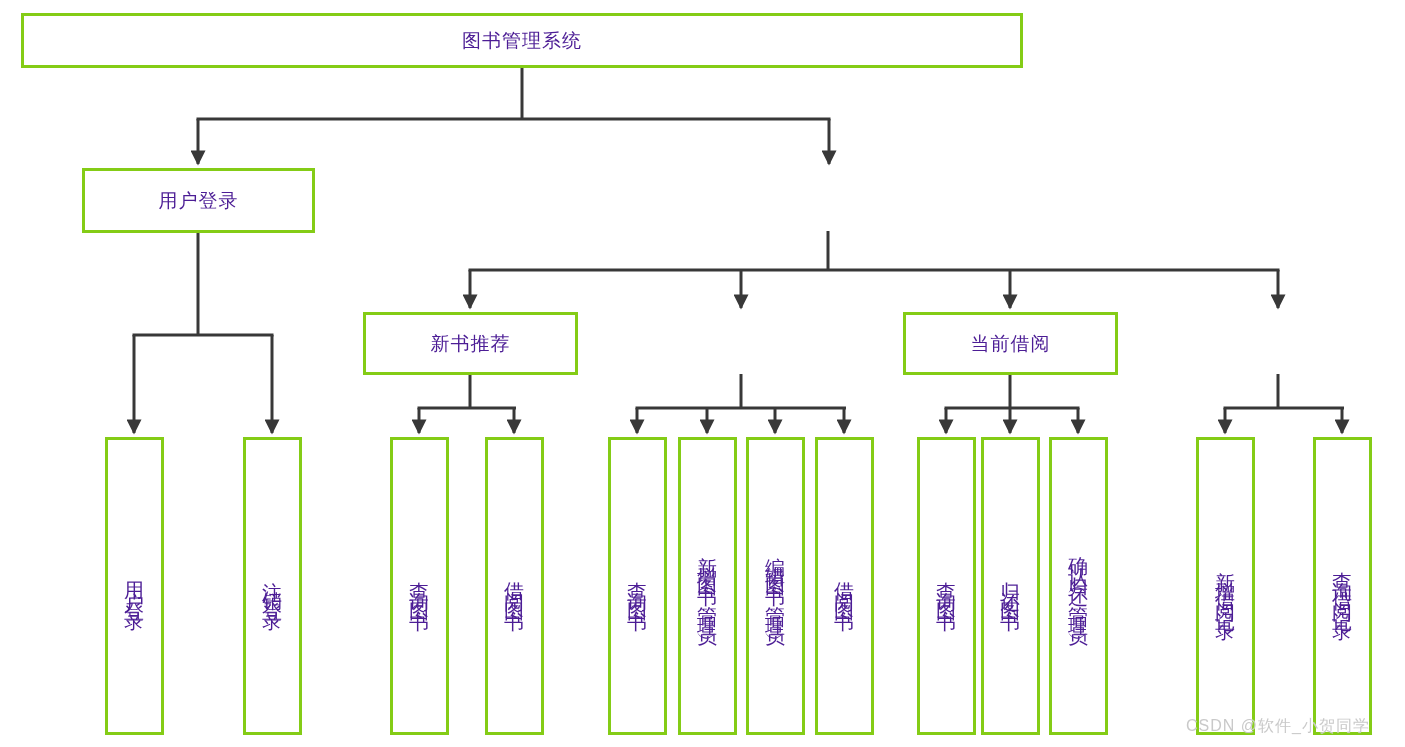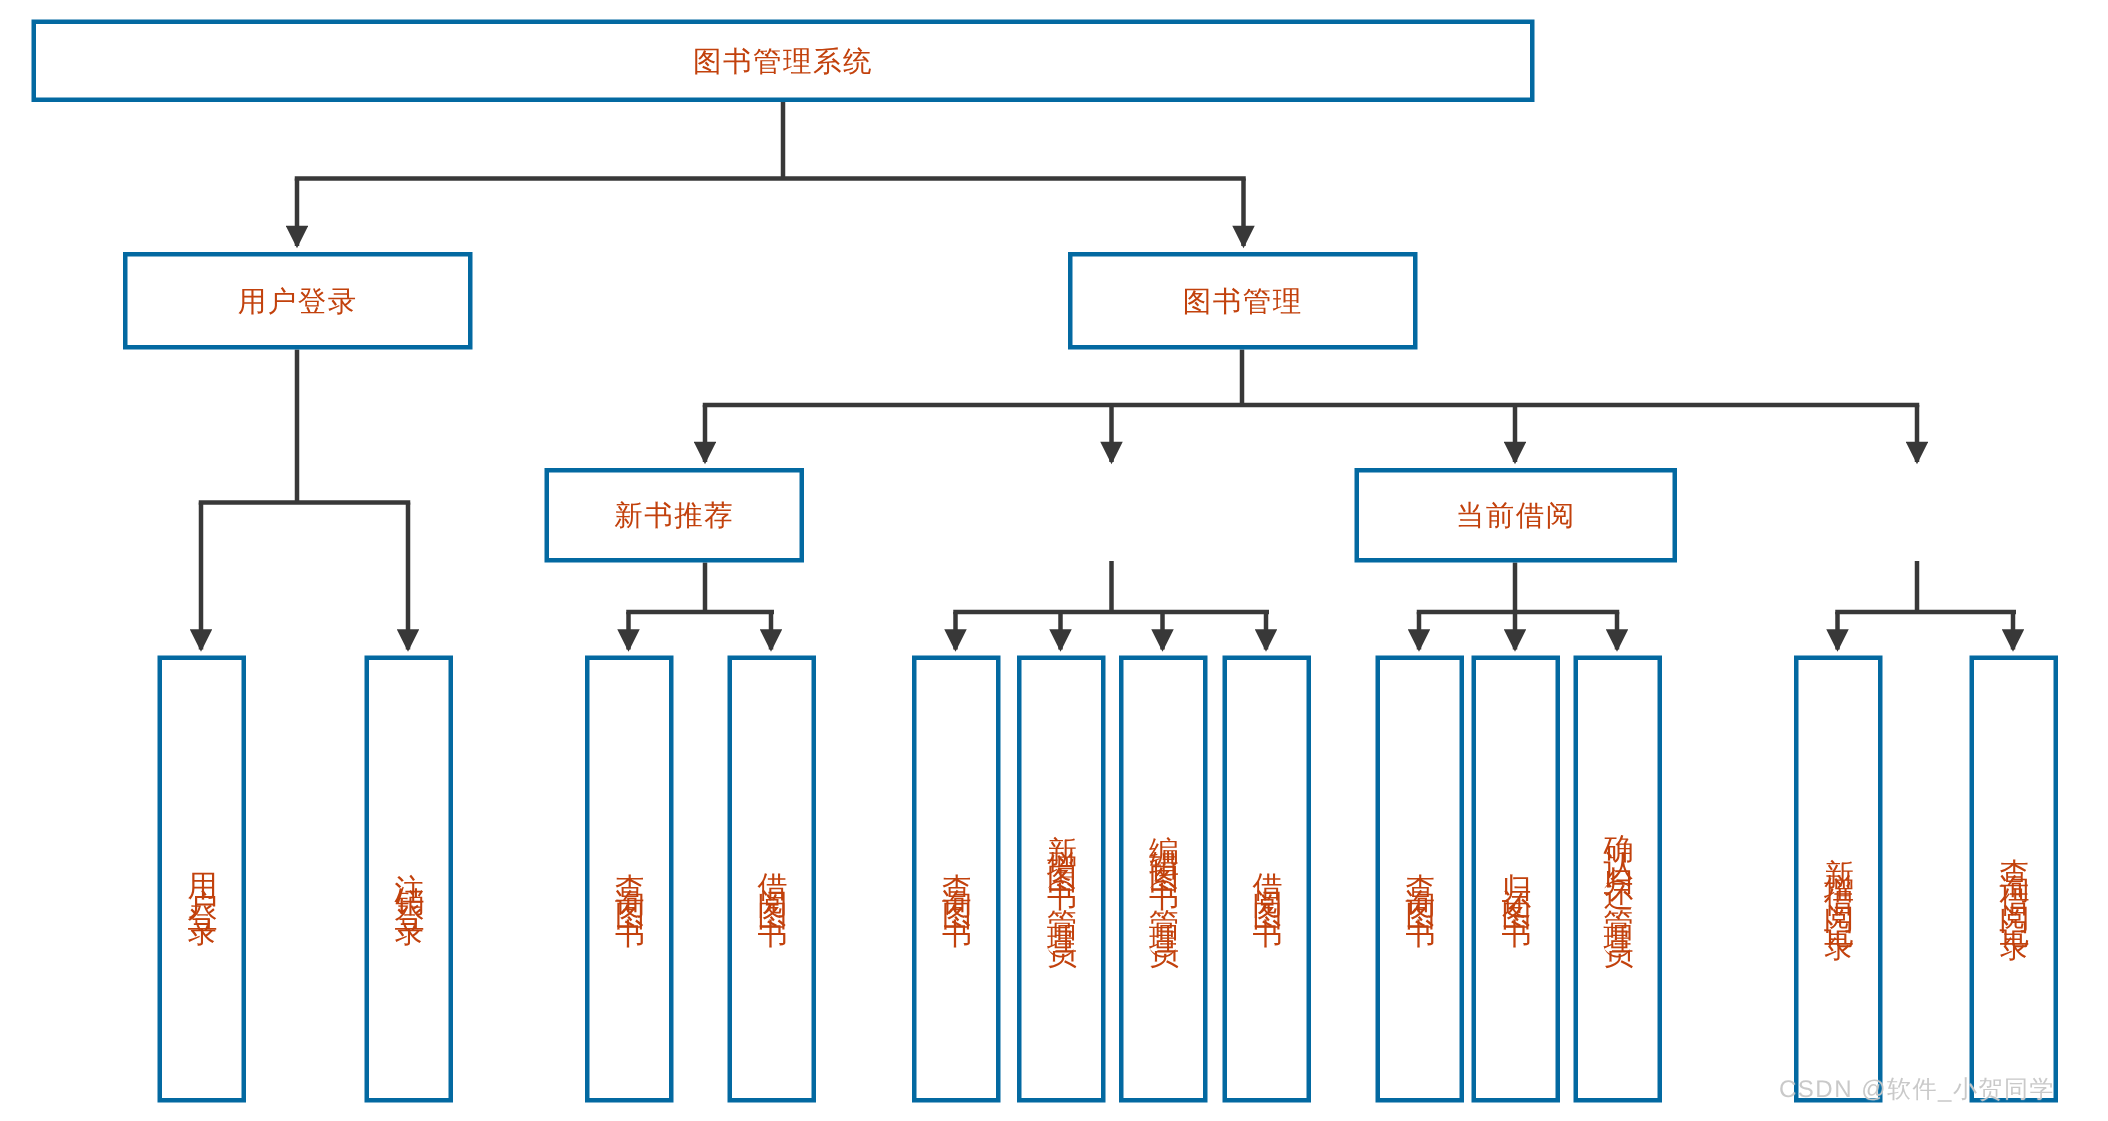--- a/index.html
+++ b/index.html
@@ -17,26 +17,26 @@
   }
   #connectors {
     position: absolute;
     left: 0; top: 0;
     width: 1405px;
     height: 747px;
   }
   .node {
     position: absolute;
     box-sizing: border-box;
-    border: 3px solid #0369a1;
+    border: 3px solid #84cc16;
     background: #ffffff;
     display: flex;
     align-items: center;
     justify-content: center;
-    color: #c2410c;
+    color: #4c1d95;
     font-size: 19px;
     letter-spacing: 1px;
     white-space: nowrap;
   }
   .leaf {
     writing-mode: vertical-rl;
     text-orientation: mixed;
     font-size: 20px;
     letter-spacing: 10px;
     line-height: 1;
@@ -103,23 +103,22 @@
       <path d="M1278 374 V408"></path>
       <path d="M1223.5 408 H1344"></path>
       <path d="M1225 408 V433" marker-end="url(#arrow)"></path>
       <path d="M1342 408 V433" marker-end="url(#arrow)"></path>
     </g>
   </svg>
 
   <div class="node" style="left:21px; top:13px; width:1002px; height:55px;">图书管理系统</div>
 
   <div class="node" style="left:82px; top:168px; width:233px; height:65px;">用户登录</div>
-  <div class="node" style="left:712px; top:168px; width:233px; height:65px;">图书管理</div>
 
-  <div class="node" style="left:363px; top:312px; width:173px; height:63px;">新书推荐</div>
+  <div class="node" style="left:363px; top:312px; width:215px; height:63px;">新书推荐</div>
   <div class="node" style="left:903px; top:312px; width:215px; height:63px;">当前借阅</div>
 
   <div class="node leaf" style="left:105px; top:437px; width:59px; height:298px;">用户登录</div>
   <div class="node leaf" style="left:243px; top:437px; width:59px; height:298px;">注销登录</div>
 
   <div class="node leaf" style="left:390px; top:437px; width:59px; height:298px;">查询图书</div>
   <div class="node leaf" style="left:485px; top:437px; width:59px; height:298px;">借阅图书</div>
 
   <div class="node leaf" style="left:608px; top:437px; width:59px; height:298px;">查询图书</div>
   <div class="node leaf" style="left:678px; top:437px; width:59px; height:298px;">新增图书（管理员）</div>

